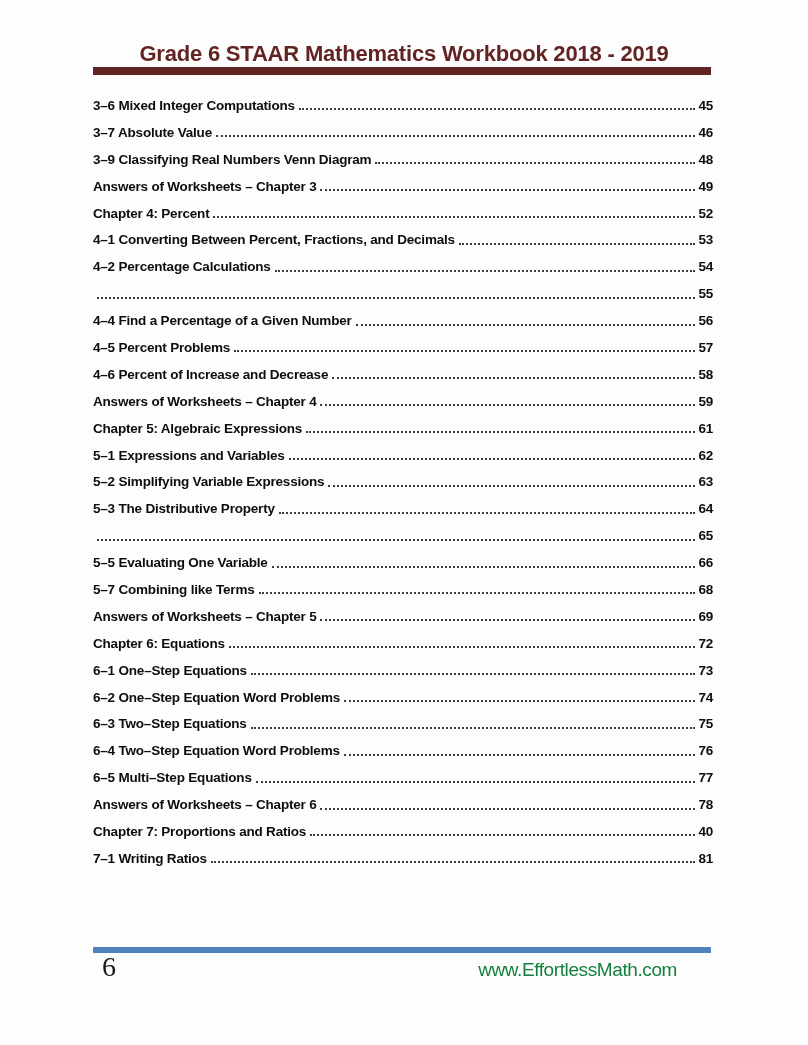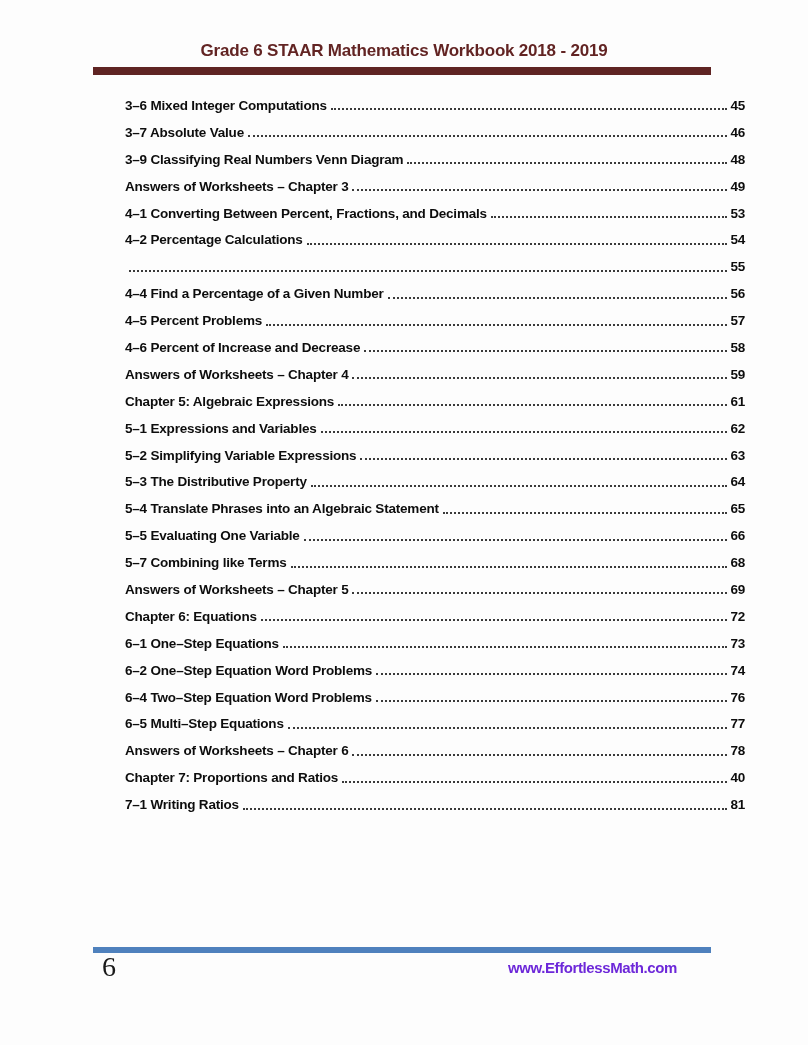--- a/index.html
+++ b/index.html
@@ -18,39 +18,38 @@
   .page {
     position: absolute;
     inset: 0;
   }
   .header-title {
     position: absolute;
     top: 41px;
     left: 0;
     width: 100%;
     text-align: center;
-    font-size: 17px;
+    font-size: 22px;
     font-weight: bold;
     letter-spacing: -0.2px;
     color: #622423;
   }
   .header-bar {
     position: absolute;
     top: 67px;
     left: 93px;
     width: 618px;
     height: 8px;
     background: #5f2423;
   }
   .toc {
     position: absolute;
     top: 92px;
     left: 93px;
     width: 620px;
-    margin-left: 32px;
   }
   .toc-row {
     height: 26.9px;
     display: flex;
     align-items: center;
     font-size: 13.5px;
     font-weight: bold;
     letter-spacing: -0.2px;
     color: #0d0d0d;
   }
@@ -84,24 +83,24 @@
     left: 102px;
     font-family: "Liberation Serif", serif;
     font-size: 28px;
     font-weight: normal;
     color: #1a1a1a;
   }
   .footer-website {
     position: absolute;
     top: 959px;
     right: 131px;
-    font-size: 15px;
-    font-weight: bold;
+    font-size: 19px;
+    font-weight: normal;
     letter-spacing: -0.4px;
-    color: #6d28d9;
+    color: #15803d;
   }
 </style>
 </head>
 <body>
 
 <div class="page">
 
   <div class="header-title">Grade 6 STAAR Mathematics Workbook 2018 - 2019</div>
 
   <div class="header-bar"></div>
@@ -125,20 +124,25 @@
     <span class="toc-leader"></span>
     <span class="toc-page">48</span>
   </div>
 
   <div class="toc-row">
     <span class="toc-label">Answers of Worksheets – Chapter 3</span>
     <span class="toc-leader"></span>
     <span class="toc-page">49</span>
   </div>
 
+  <div class="toc-row">
+    <span class="toc-label">Chapter 4: Percent</span>
+    <span class="toc-leader"></span>
+    <span class="toc-page">52</span>
+  </div>
 
   <div class="toc-row">
     <span class="toc-label">4–1 Converting Between Percent, Fractions, and Decimals</span>
     <span class="toc-leader"></span>
     <span class="toc-page">53</span>
   </div>
 
   <div class="toc-row">
     <span class="toc-label">4–2 Percentage Calculations</span>
     <span class="toc-leader"></span>
@@ -192,21 +196,20 @@
     <span class="toc-page">63</span>
   </div>
 
   <div class="toc-row">
     <span class="toc-label">5–3 The Distributive Property</span>
     <span class="toc-leader"></span>
     <span class="toc-page">64</span>
   </div>
 
   <div class="toc-row">
-    <span class="toc-label">5–4 Translate Phrases into an Algebraic Statement</span>
     <span class="toc-leader"></span>
     <span class="toc-page">65</span>
   </div>
 
   <div class="toc-row">
     <span class="toc-label">5–5 Evaluating One Variable</span>
     <span class="toc-leader"></span>
     <span class="toc-page">66</span>
   </div>
 
@@ -234,20 +237,25 @@
     <span class="toc-leader"></span>
     <span class="toc-page">73</span>
   </div>
 
   <div class="toc-row">
     <span class="toc-label">6–2 One–Step Equation Word Problems</span>
     <span class="toc-leader"></span>
     <span class="toc-page">74</span>
   </div>
 
+  <div class="toc-row">
+    <span class="toc-label">6–3 Two–Step Equations</span>
+    <span class="toc-leader"></span>
+    <span class="toc-page">75</span>
+  </div>
 
   <div class="toc-row">
     <span class="toc-label">6–4 Two–Step Equation Word Problems</span>
     <span class="toc-leader"></span>
     <span class="toc-page">76</span>
   </div>
 
   <div class="toc-row">
     <span class="toc-label">6–5 Multi–Step Equations</span>
     <span class="toc-leader"></span>

